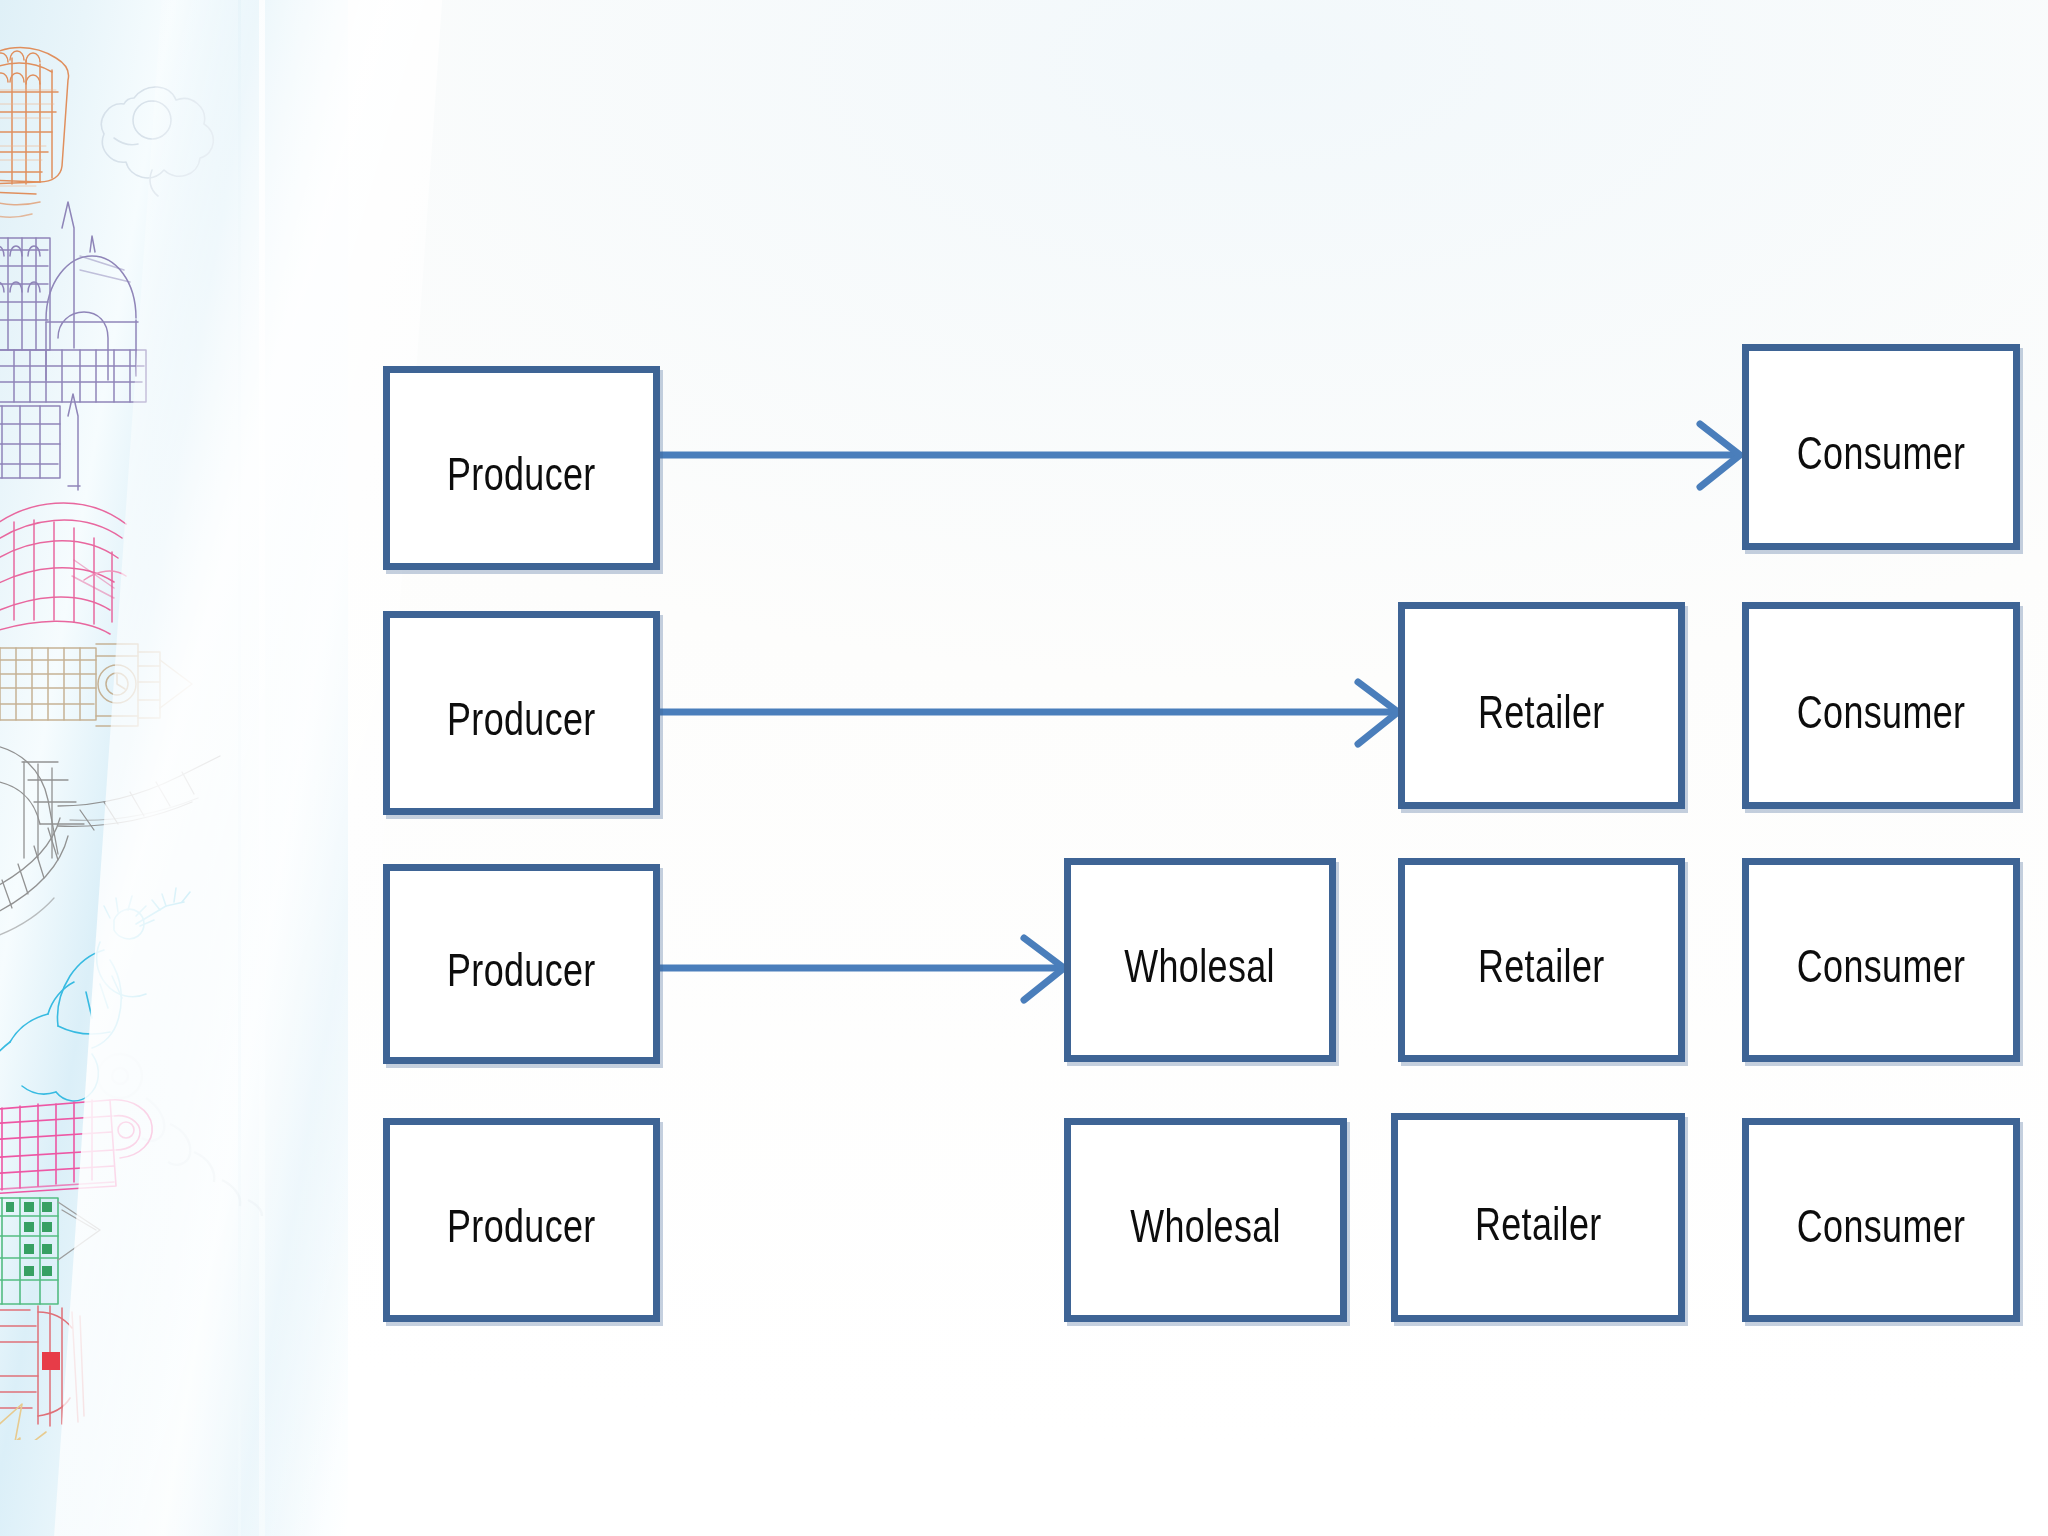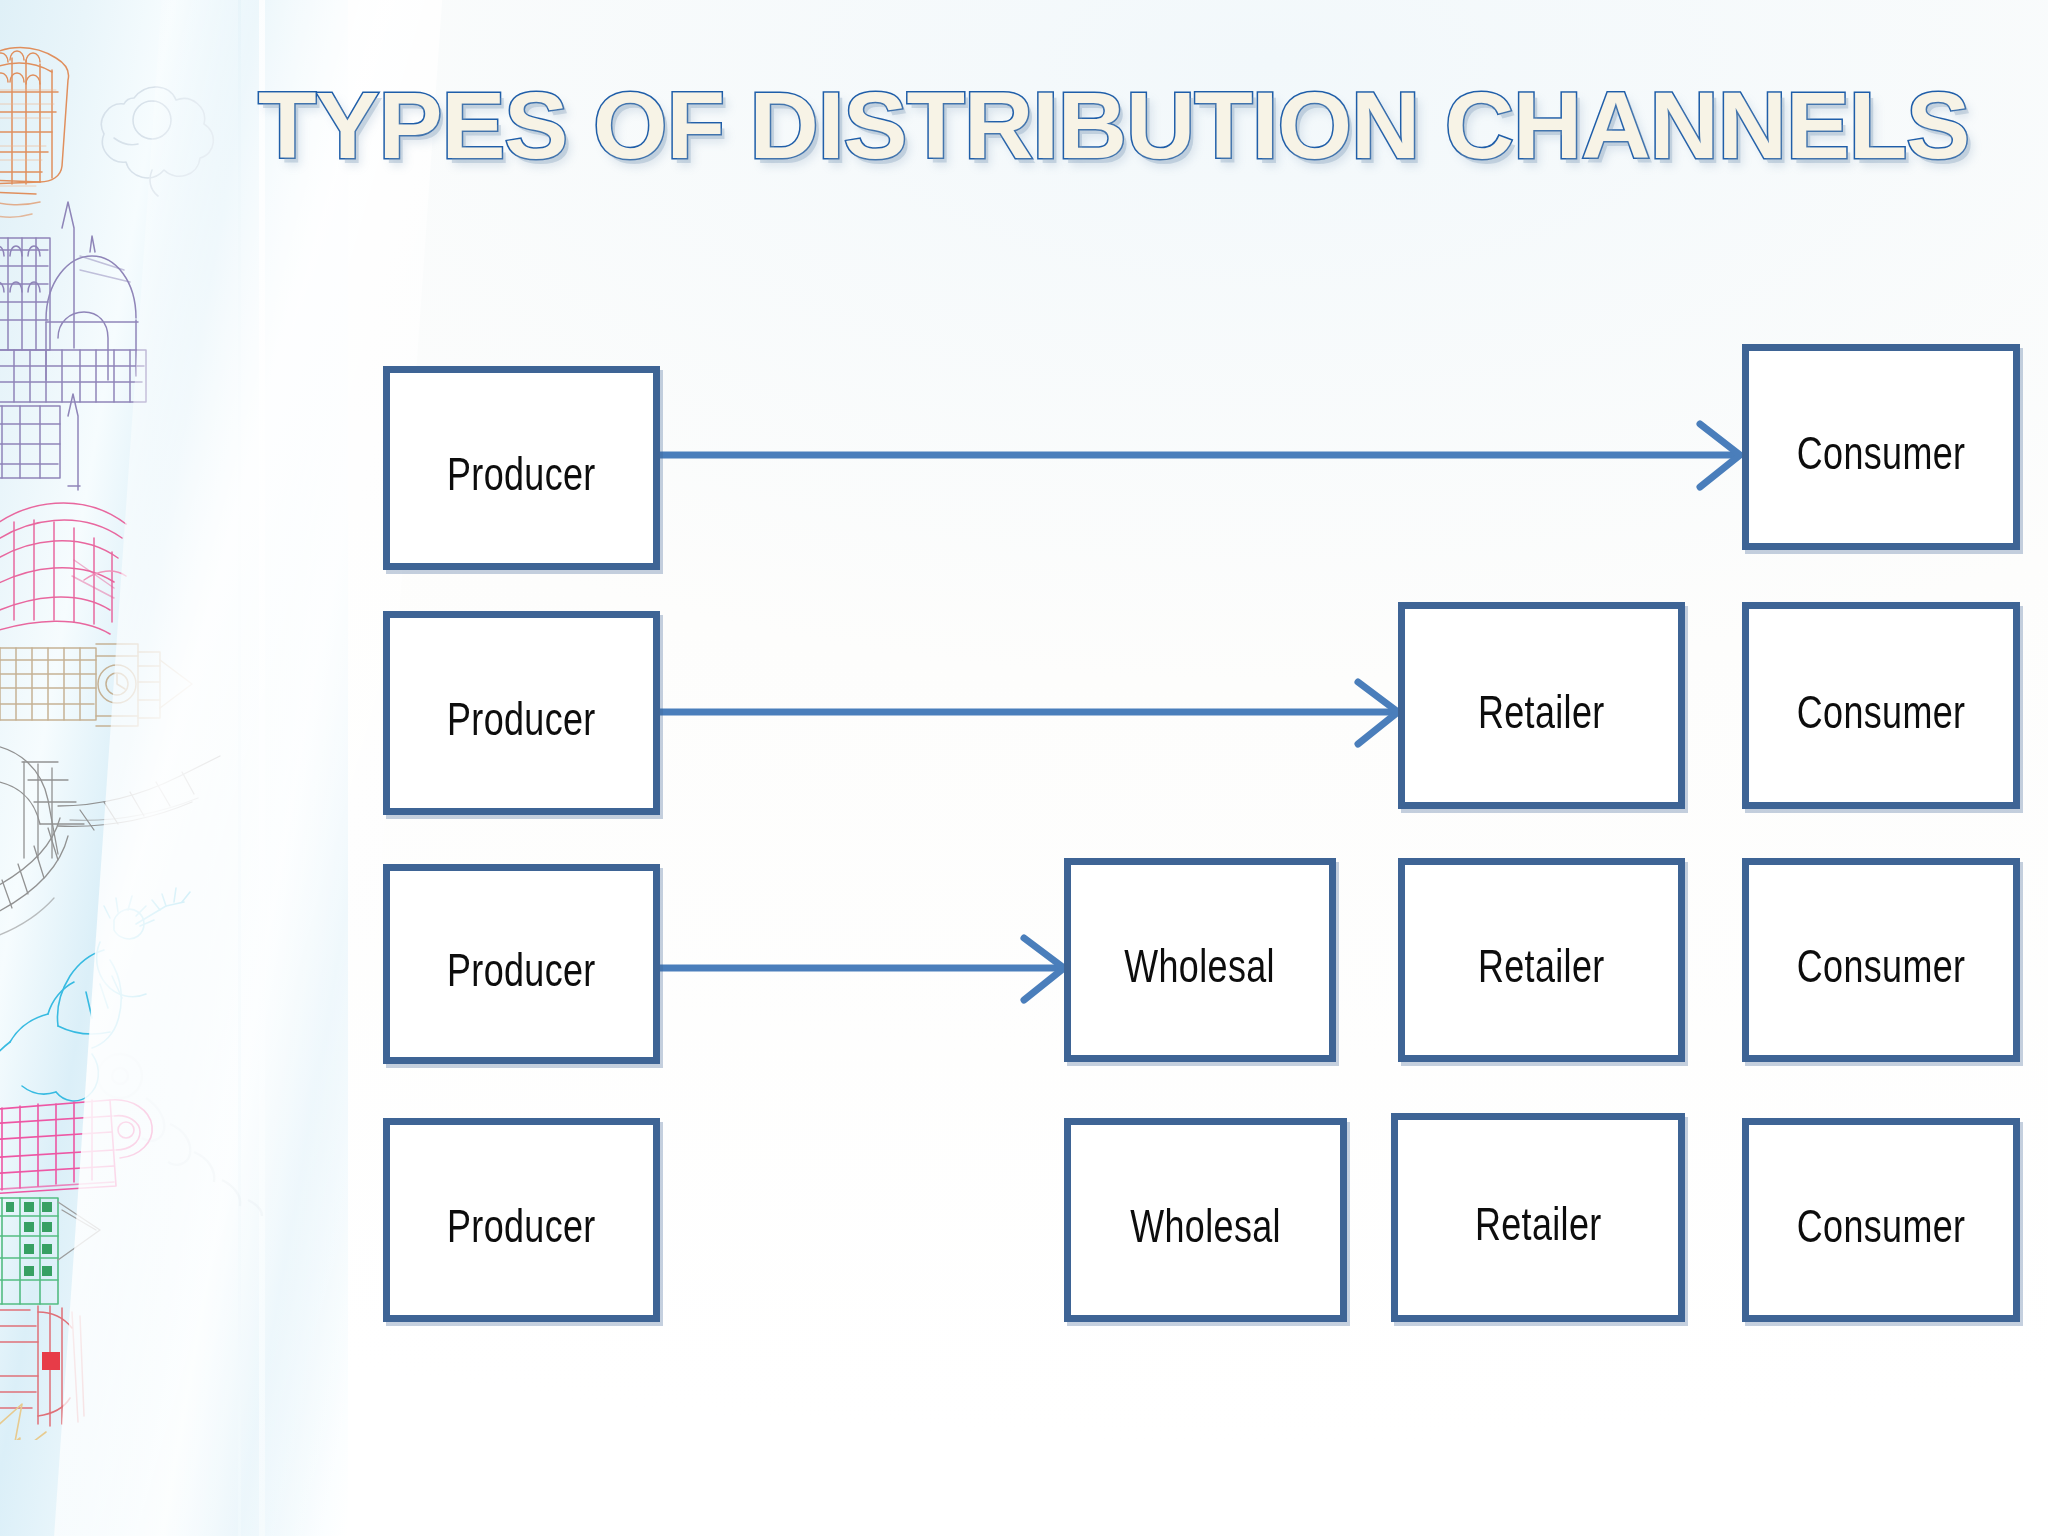--- a/index.html
+++ b/index.html
@@ -293,23 +293,20 @@
         <circle cx="36" cy="36" r="8"></circle>
         <path d="M62 58 c12 8 20 20 18 32 c-2 10-14 14-22 8"></path>
         <path d="M86 84 c14 6 22 18 20 30 c-2 10-14 14-22 8"></path>
         <path d="M110 112 c14 6 22 18 20 30"></path>
         <path d="M138 140 c12 6 20 16 18 26"></path>
         <path d="M164 160 c8 4 14 10 14 16"></path>
       </g>
     </svg>
   </div>
 
-  <div id="title">
-    <div id="title-text">TYPES OF DISTRIBUTION CHANNELS</div>
-  </div>
 
   <div id="diagram">
 
     <svg id="arrows" viewBox="0 0 2048 1536">
       <g stroke="#4a7ebb" stroke-width="7" fill="none" stroke-linecap="round" stroke-linejoin="round">
 
         <g>
           <line x1="660" y1="455" x2="1738" y2="455"></line>
           <polyline points="1700,424 1740,455 1700,487"></polyline>
         </g>

